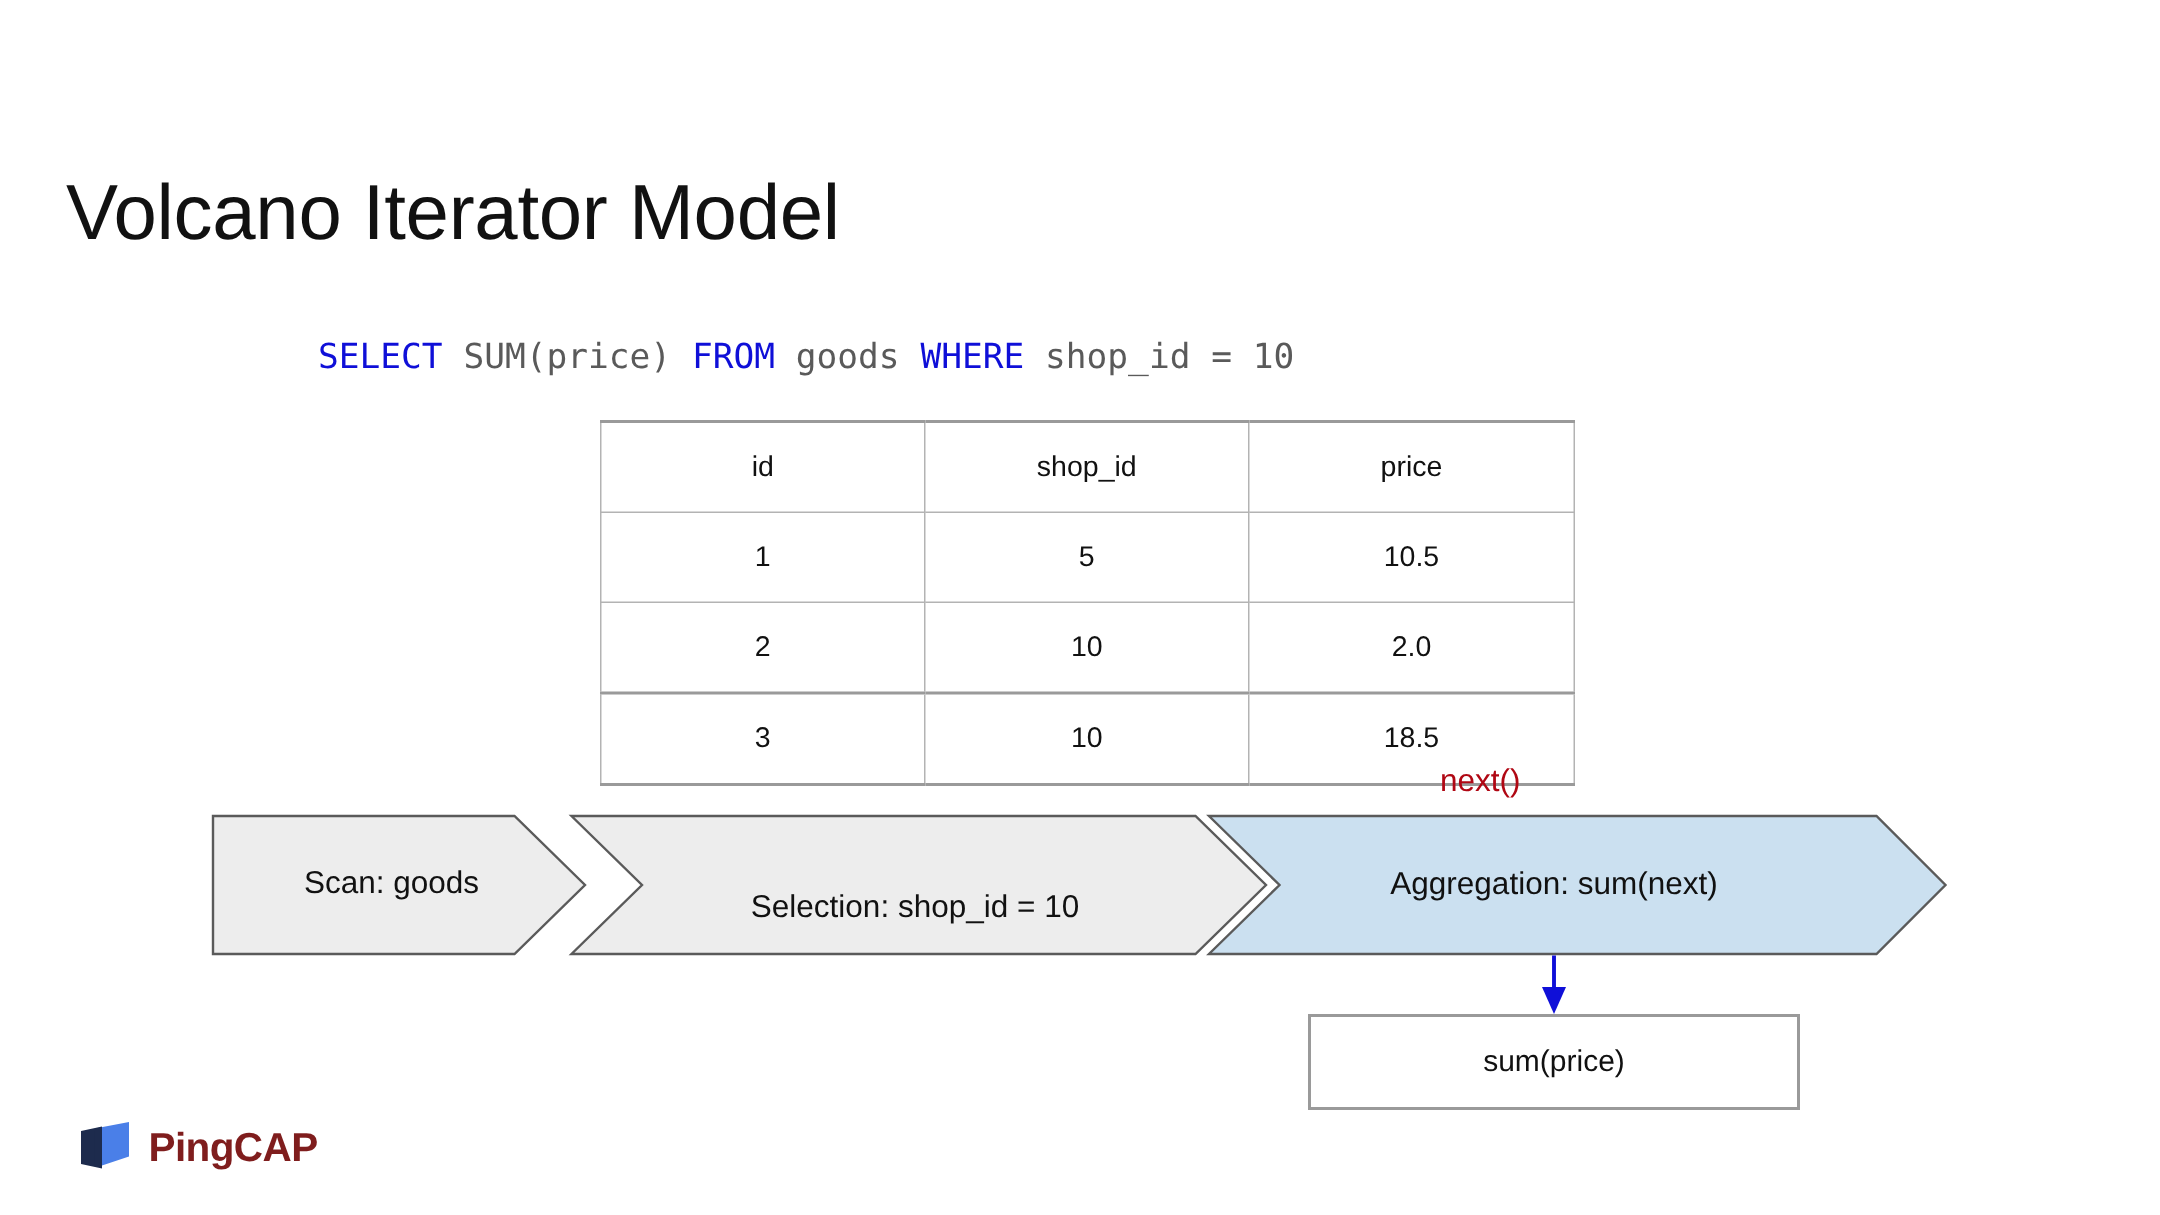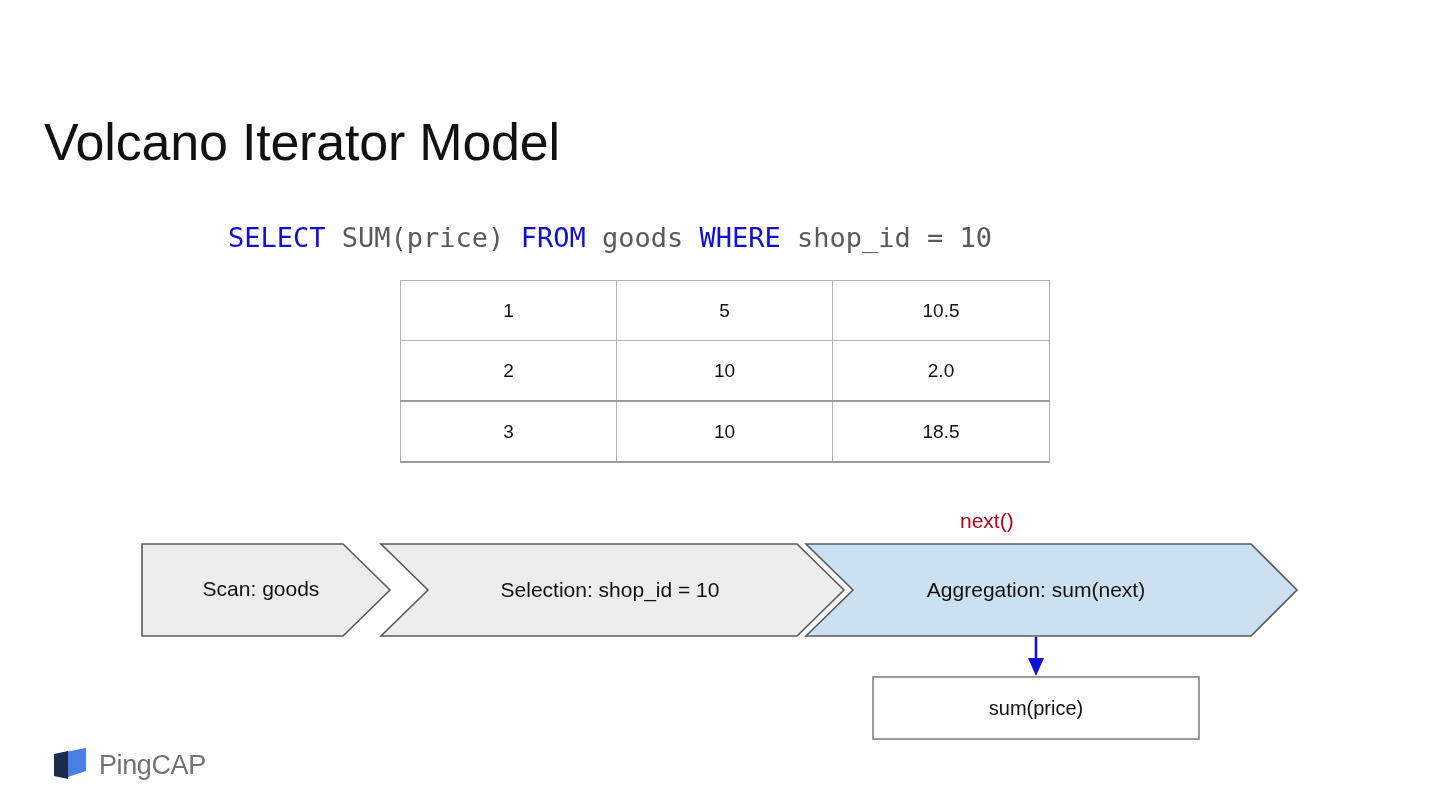--- a/index.html
+++ b/index.html
@@ -29,25 +29,24 @@
     white-space: nowrap;
     margin-top: 26px;
   }
 
   
   #sql-line {
     position: absolute;
     left: 212px;
     top: 219px;
     font-family: "DejaVu Sans Mono", "Liberation Mono", monospace;
-    font-size: 27px;
+    font-size: 23px;
     line-height: 38px;
     white-space: pre;
     color: #5a5a5a;
-    margin-left: 16px;
   }
   #sql-line .kw { color: #0f0fd8; }
   #sql-line .pl { color: #5a5a5a; }
 
   
   #data-table {
     position: absolute;
     left: 400px;
     top: 280px;
     width: 640px;
@@ -88,21 +87,21 @@
     pointer-events: none;
   }
   .chev-label {
     position: absolute;
     font-size: 21px;
     color: #111111;
     white-space: nowrap;
     text-align: center;
   }
   #label-scan      { left: 163px; top: 548px; width: 196px; margin-top: 29px; }
-  #label-selection { left: 420px; top: 578px; width: 380px; }
+  #label-selection { left: 420px; top: 593px; width: 380px; }
   #label-aggregation { left: 852px; top: 578px; width: 368px; }
 
   
   #result-table {
     position: absolute;
     left: 872px;
     top: 676px;
     width: 328px;
     border-collapse: collapse;
     table-layout: fixed;
@@ -122,34 +121,39 @@
     left: 52px;
     top: 747px;
     display: flex;
     align-items: center;
     gap: 9px;
   }
   #logo-mark { display: block; }
   #logo-text {
     font-size: 27px;
     letter-spacing: -0.4px;
-    color: #737373;
-    font-weight: 400;
+    color: #7f1d1d;
+    font-weight: 700;
     text-align: center;
   }
 </style>
 </head>
 <body>
 
 <div id="slide-title">Volcano Iterator Model</div>
 
 <div id="sql-line"><span class="kw">SELECT</span><span class="pl"> SUM(price) </span><span class="kw">FROM</span><span class="pl"> goods </span><span class="kw">WHERE</span><span class="pl"> shop_id = 10</span></div>
 
 <table id="data-table">
   <tbody>
+    <tr class="first-row">
+      <td class="c0">id</td>
+      <td class="c1">shop_id</td>
+      <td class="c2">price</td>
+    </tr>
     <tr>
       <td class="c0">1</td>
       <td class="c1">5</td>
       <td class="c2">10.5</td>
     </tr>
     <tr>
       <td class="c0">2</td>
       <td class="c1">10</td>
       <td class="c2">2.0</td>
     </tr>

